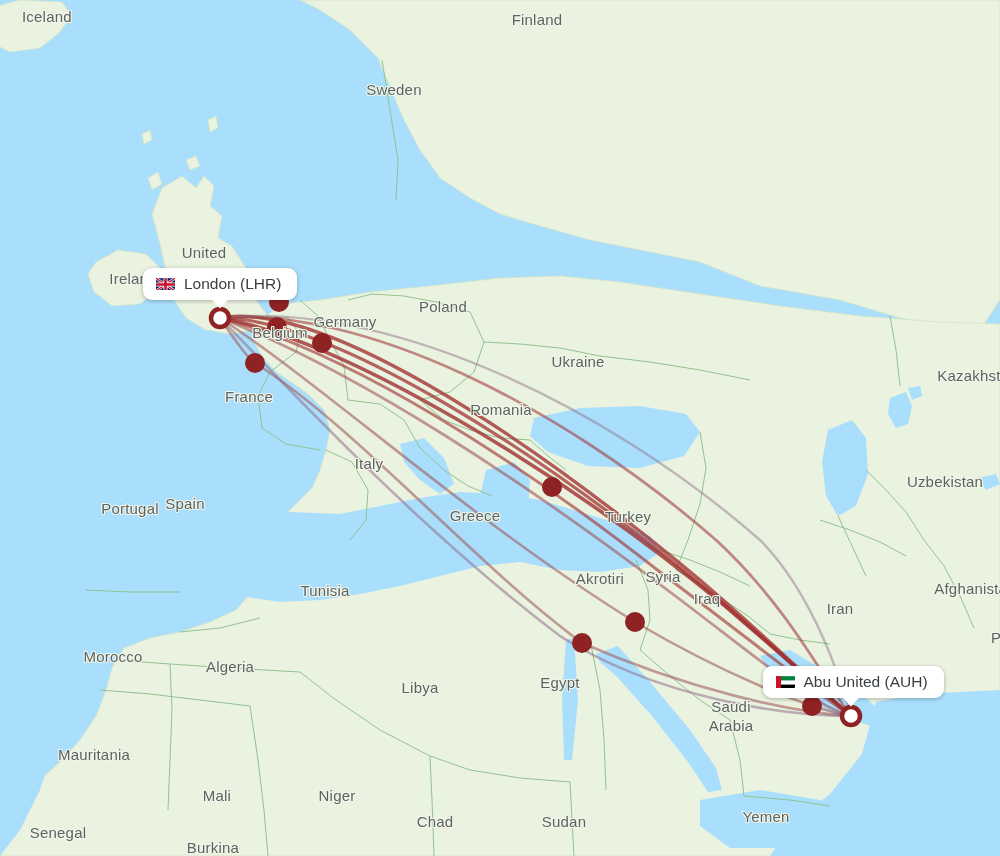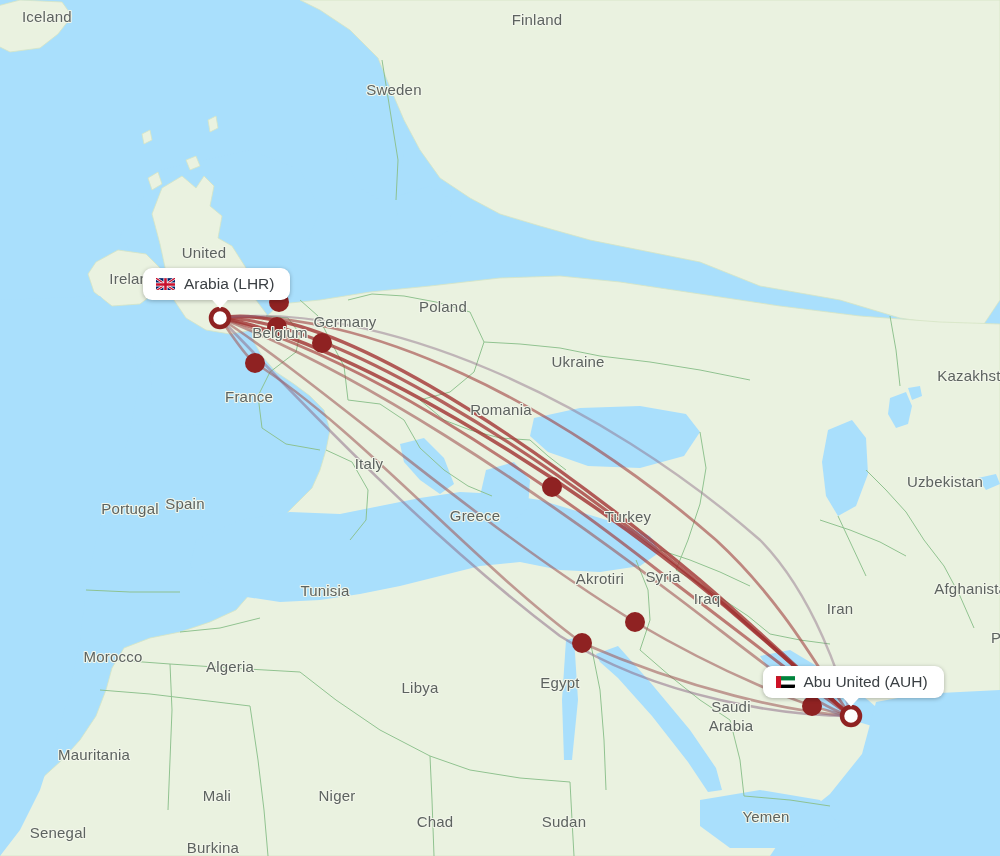--- a/index.html
+++ b/index.html
@@ -244,21 +244,21 @@
   <div class="tooltip" id="origin-tooltip" style="left: 143px; top: 268px;">
     <span class="flag">
       <svg viewBox="0 0 60 40" width="19" height="13" aria-hidden="true">
         <rect width="60" height="40" fill="#012169"></rect>
         <path d="M0,0 L60,40 M60,0 L0,40" stroke="#fff" stroke-width="8"></path>
         <path d="M0,0 L60,40 M60,0 L0,40" stroke="#C8102E" stroke-width="4"></path>
         <path d="M30,0 L30,40 M0,20 L60,20" stroke="#fff" stroke-width="13"></path>
         <path d="M30,0 L30,40 M0,20 L60,20" stroke="#C8102E" stroke-width="8"></path>
       </svg>
     </span>
-    <span class="tooltip-text">Arabia (LHR)</span>
+    <span class="tooltip-text">London (LHR)</span>
     <span class="tooltip-tail" style="left: 67px;"></span>
   </div>
 
   <div class="tooltip" id="dest-tooltip" style="left: 762.5px; top: 666px;">
     <span class="flag">
       <svg viewBox="0 0 60 40" width="19" height="13" aria-hidden="true">
         <rect width="60" height="40" fill="#fff"></rect>
         <rect width="60" height="13.4" fill="#00843D"></rect>
         <rect y="26.6" width="60" height="13.4" fill="#000"></rect>
         <rect width="16" height="40" fill="#CE1126"></rect>

